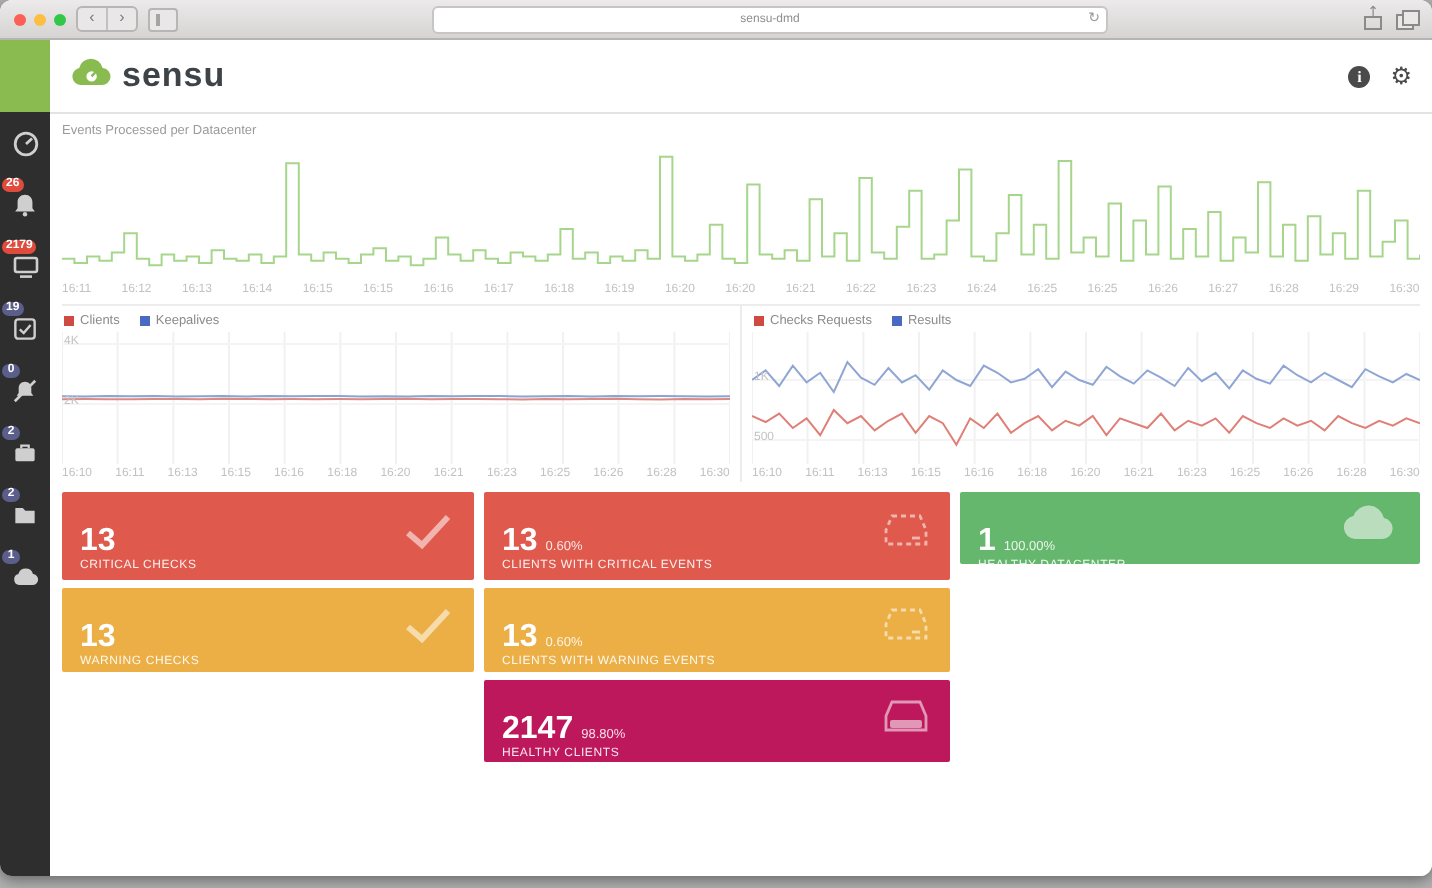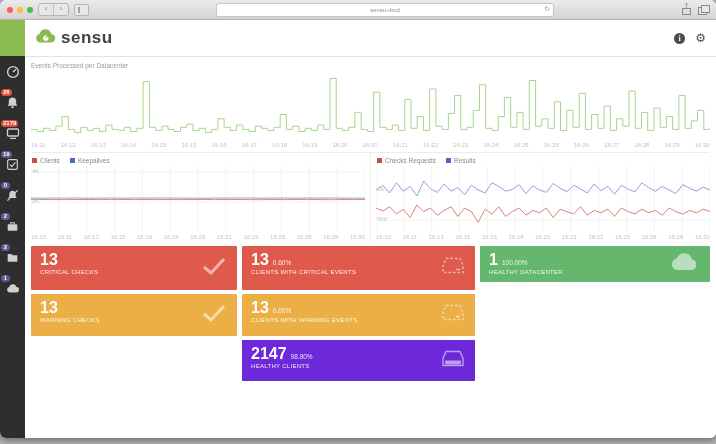--- a/index.html
+++ b/index.html
@@ -52,21 +52,21 @@
   .legend .key{display:flex;align-items:center;gap:3px;}
   .sq{width:5px;height:5px;display:inline-block;}
   .small-chart{height:66px;}
   
   .tiles{display:grid;grid-template-columns:206px 233px 1fr;gap:4px 5px;margin-top:5px;}
   .tile{position:relative;color:#fff;padding:5px 9px;border-radius:1px;box-sizing:border-box;height:44px;cursor:pointer;}
   .tile.short{height:36px;align-self:start;}
   .tile.r2{height:42px;}
   .tile.r3{height:41px;grid-column:2;}
   .tile-top{display:flex;align-items:baseline;gap:4px;}
-  .tile-value{font-size:16px;font-weight:bold;line-height:17px;}
+  .tile-value{font-size:16px;font-weight:bold;line-height:17px;margin-top:11px;}
   .tile-pct{font-size:6.5px;opacity:.85;}
   .tile-label{font-size:6px;opacity:.9;letter-spacing:.3px;margin-top:1px;}
   .tile-icon{position:absolute;right:10px;top:50%;transform:translateY(-50%);opacity:.55;}
 </style>
 </head>
 <body>
 
 <div class="window">
 
   <div class="chrome">
@@ -382,21 +382,21 @@
               </div>
             <div class="tile-label">CLIENTS WITH WARNING EVENTS</div>
             <span class="tile-icon">
               <svg width="24" height="21" viewBox="0 0 24 21">
                   <path d="M5 3h14l3 7v7H2v-7z" fill="none" stroke="#fff" stroke-width="1.4" stroke-dasharray="2.5 2"></path>
                   <line x1="15" y1="14" x2="19" y2="14" stroke="#fff" stroke-width="1.4"></line>
                 </svg>
             </span>
           </div>
 
-          <div class="tile r3" style="background: #6d28d9;">
+          <div class="tile r3" style="background: #be185d;">
             <div class="tile-top">
                 <span class="tile-value">2147</span>
                 <span class="tile-pct">98.80%</span>
               </div>
             <div class="tile-label">HEALTHY CLIENTS</div>
             <span class="tile-icon">
               <svg width="24" height="21" viewBox="0 0 24 21">
                   <path d="M5 3h14l3 7v7H2v-7z" fill="none" stroke="#fff" stroke-width="1.4"></path>
                   <rect x="4" y="12" width="16" height="4" rx="1" fill="#fff"></rect>
                 </svg>

